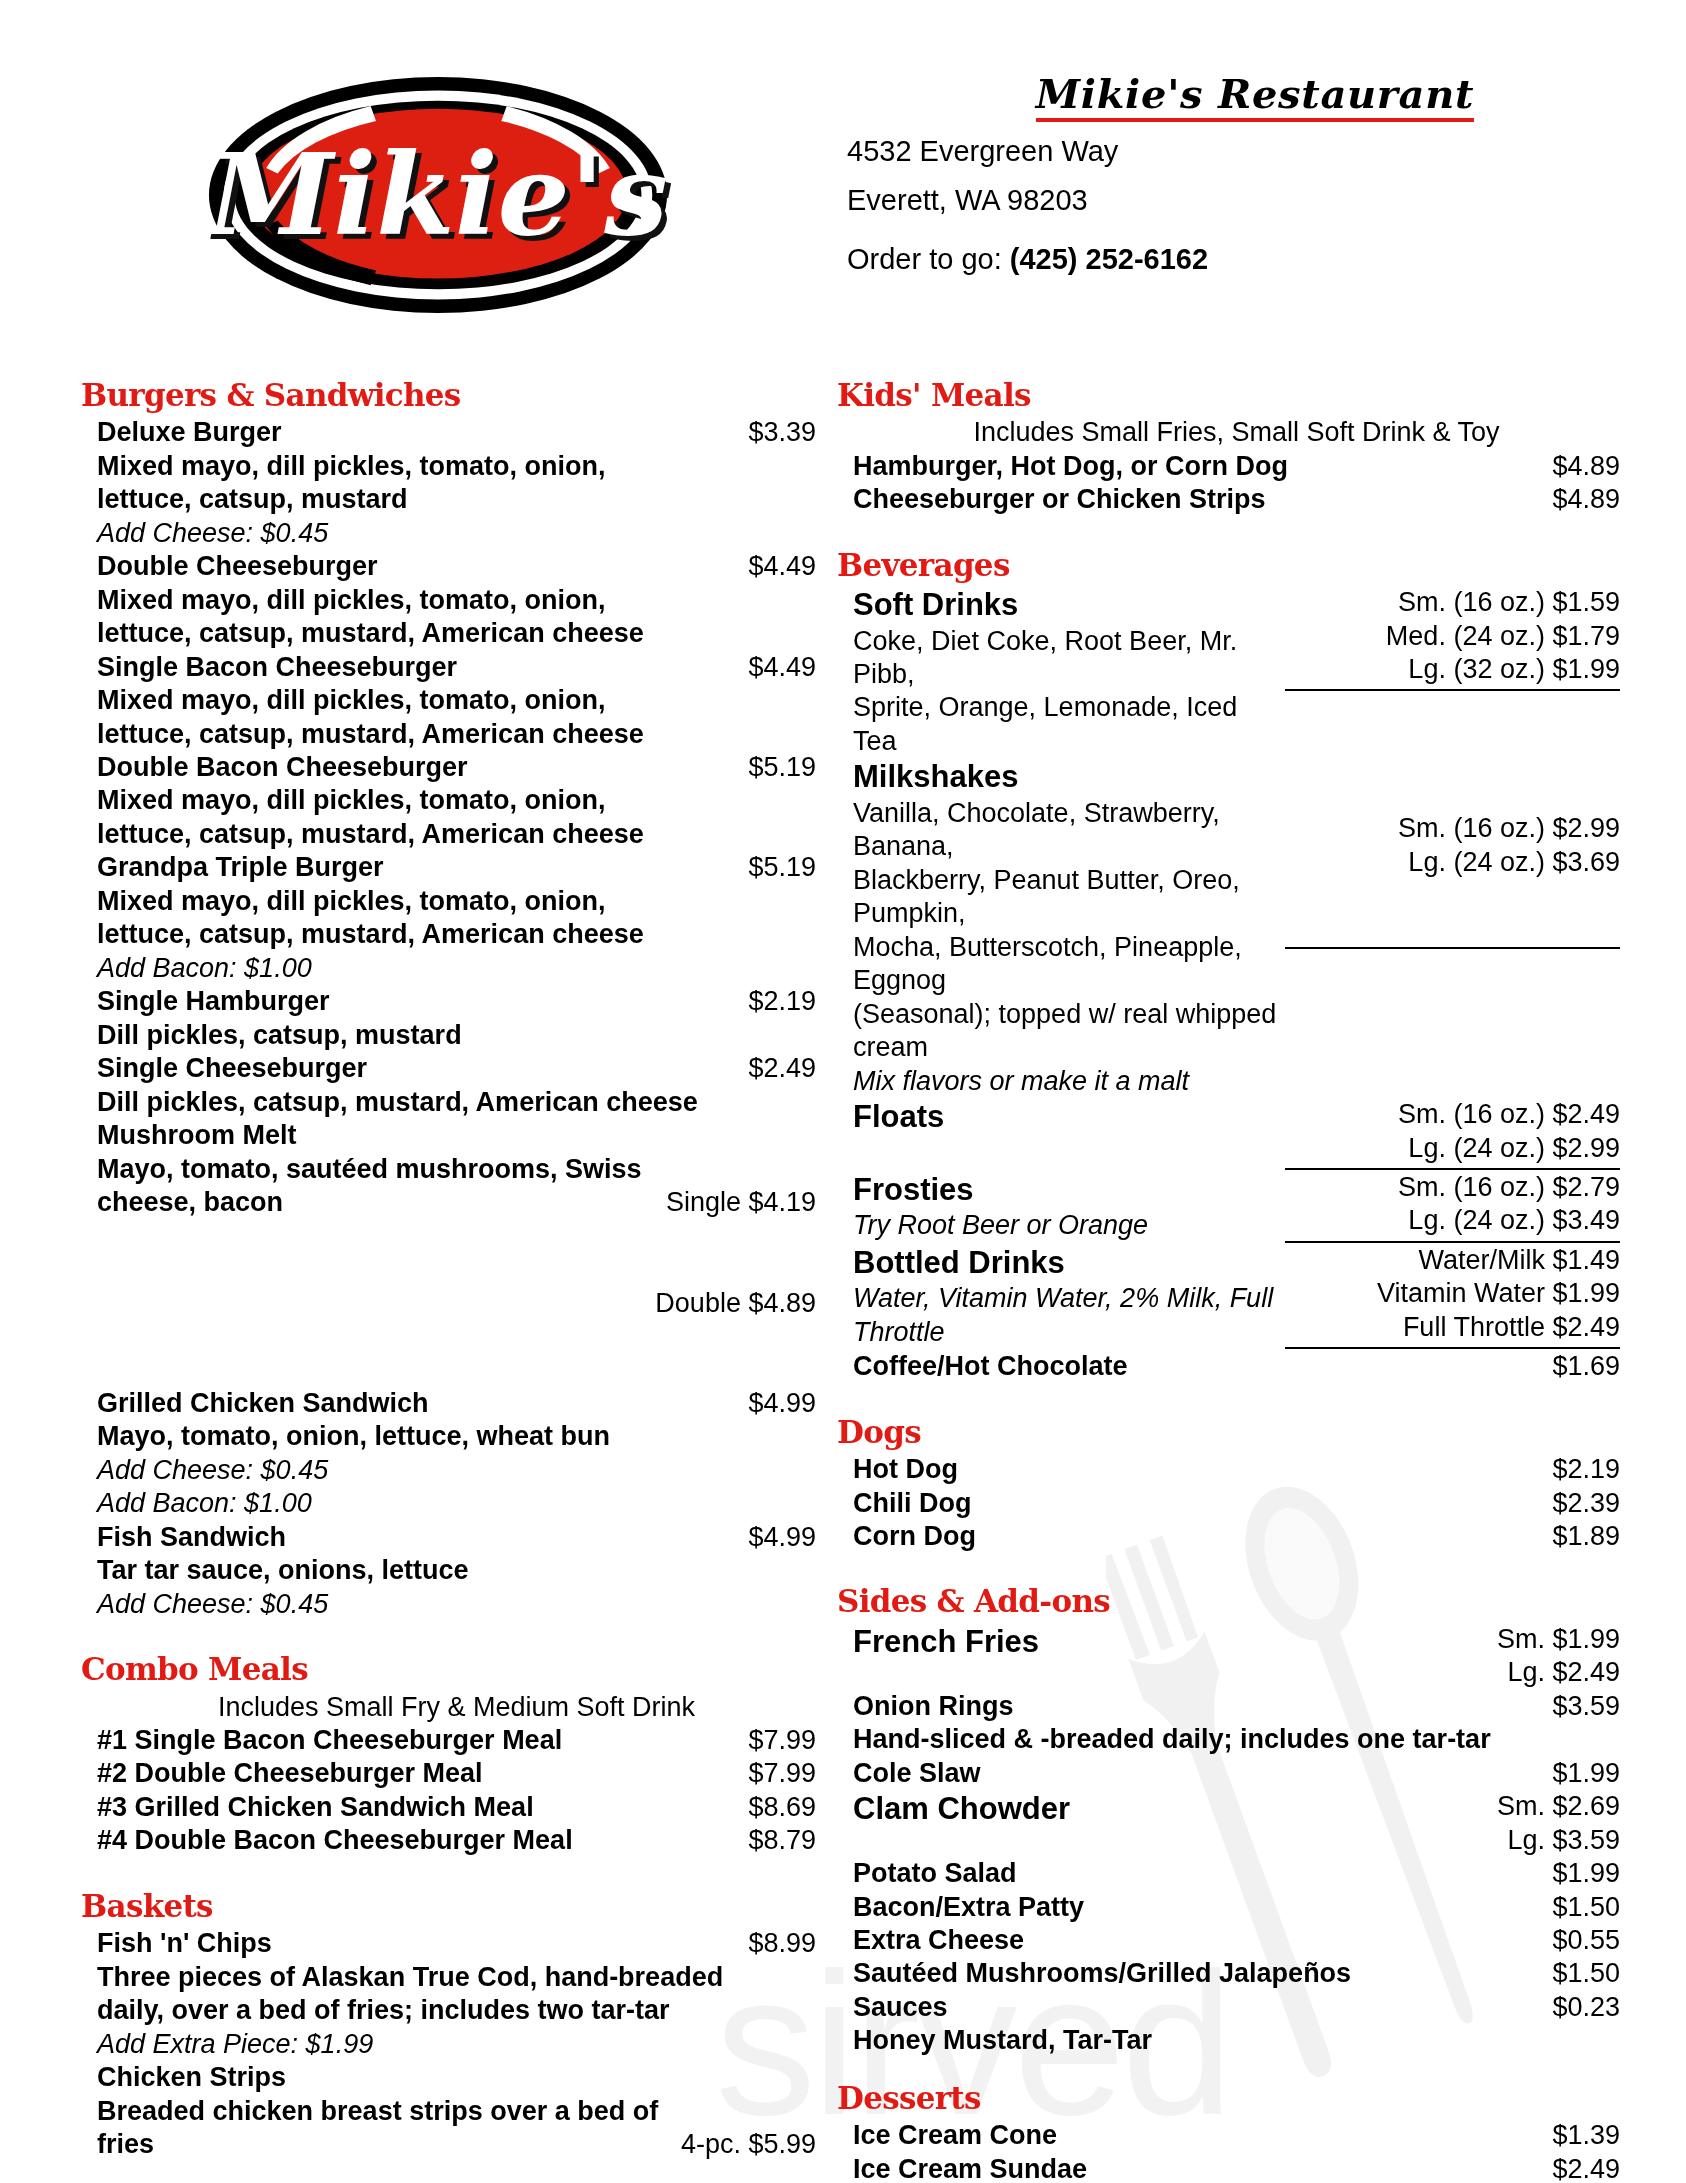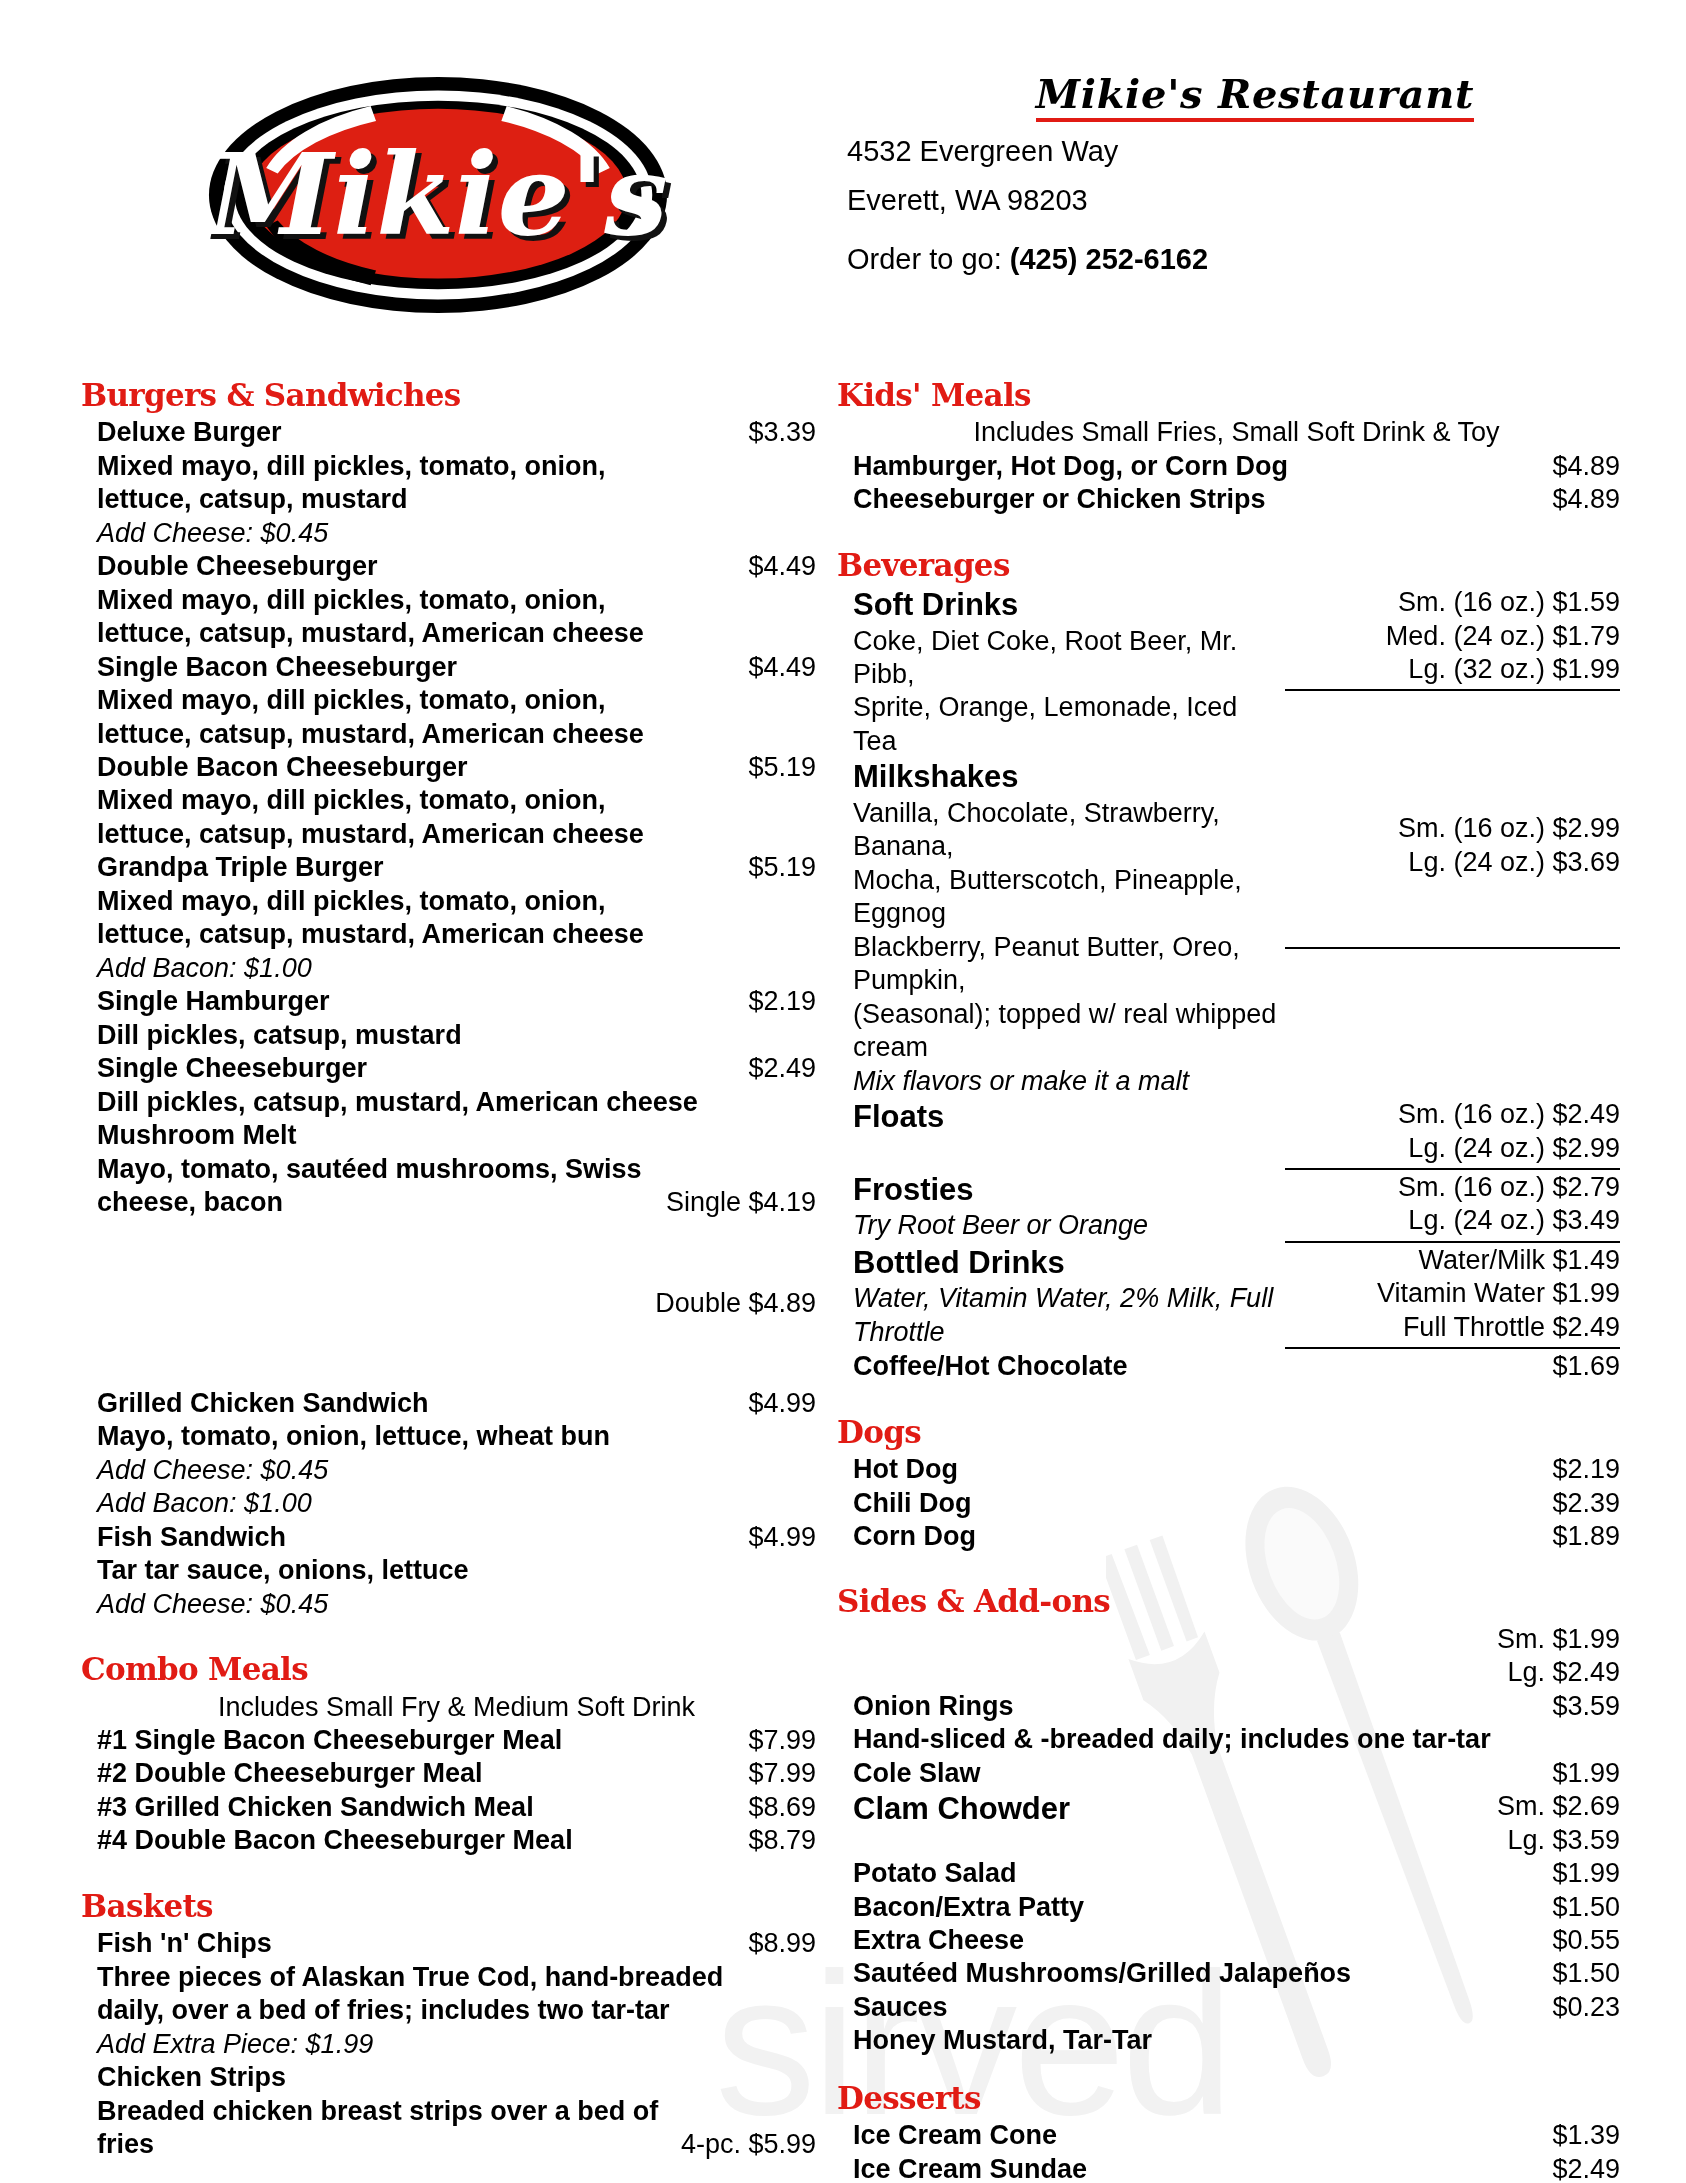--- a/index.html
+++ b/index.html
@@ -291,22 +291,22 @@
           <div>Med. (24 oz.) $1.79</div>
           <div>Lg. (32 oz.) $1.99</div>
           <div class="rule"></div>
         </div>
       </div>
 
       <div class="bev">
         <div class="bev-l">
           <div class="nm">Milkshakes</div>
           <div class="d">Vanilla, Chocolate, Strawberry, Banana,</div>
+          <div class="d">Blackberry, Peanut Butter, Oreo, Pumpkin,</div>
           <div class="d">Mocha, Butterscotch, Pineapple, Eggnog</div>
-          <div class="d">Blackberry, Peanut Butter, Oreo, Pumpkin,</div>
           <div class="d">(Seasonal); topped w/ real whipped cream</div>
           <div class="it">Mix flavors or make it a malt</div>
         </div>
         <div class="bev-r">
           <div style="height:54px;"></div>
           <div>Sm. (16 oz.) $2.99</div>
           <div>Lg. (24 oz.) $3.69</div>
           <div style="height:65px;"></div>
           <div class="rule"></div>
         </div>
@@ -372,20 +372,23 @@
         <span class="pr">$1.89</span>
       </div>
     </div>
 
     <div class="sec-gap"></div>
 
     <div class="sec-h">Sides &amp; Add-ons</div>
     <div class="body-ind">
 
       <div class="bev">
+        <div class="bev-l">
+          <div class="nm">French Fries</div>
+        </div>
         <div class="bev-r">
           <div>Sm. $1.99</div>
           <div>Lg. $2.49</div>
         </div>
       </div>
 
       <div class="row">
         <span class="nm">Onion Rings</span>
         <span class="pr">$3.59</span>
       </div>

